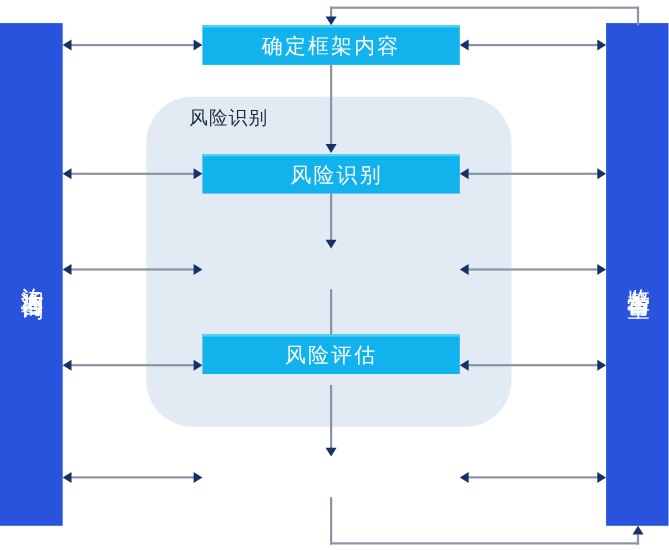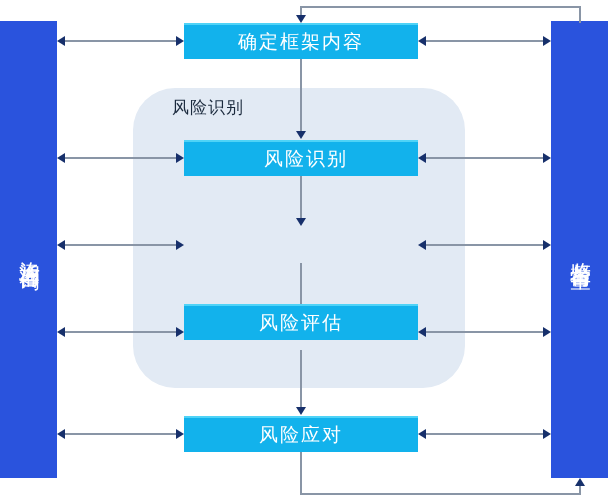--- a/index.html
+++ b/index.html
@@ -207,17 +207,14 @@
 
   <div class="pbox" id="box-ident">
     <span>风险识别</span>
   </div>
 
 
   <div class="pbox" id="box-eval">
     <span>风险评估</span>
   </div>
 
-  <div class="pbox" id="box-resp">
-    <span>风险应对</span>
-  </div>
 
 </div>
 
 </body></html>

